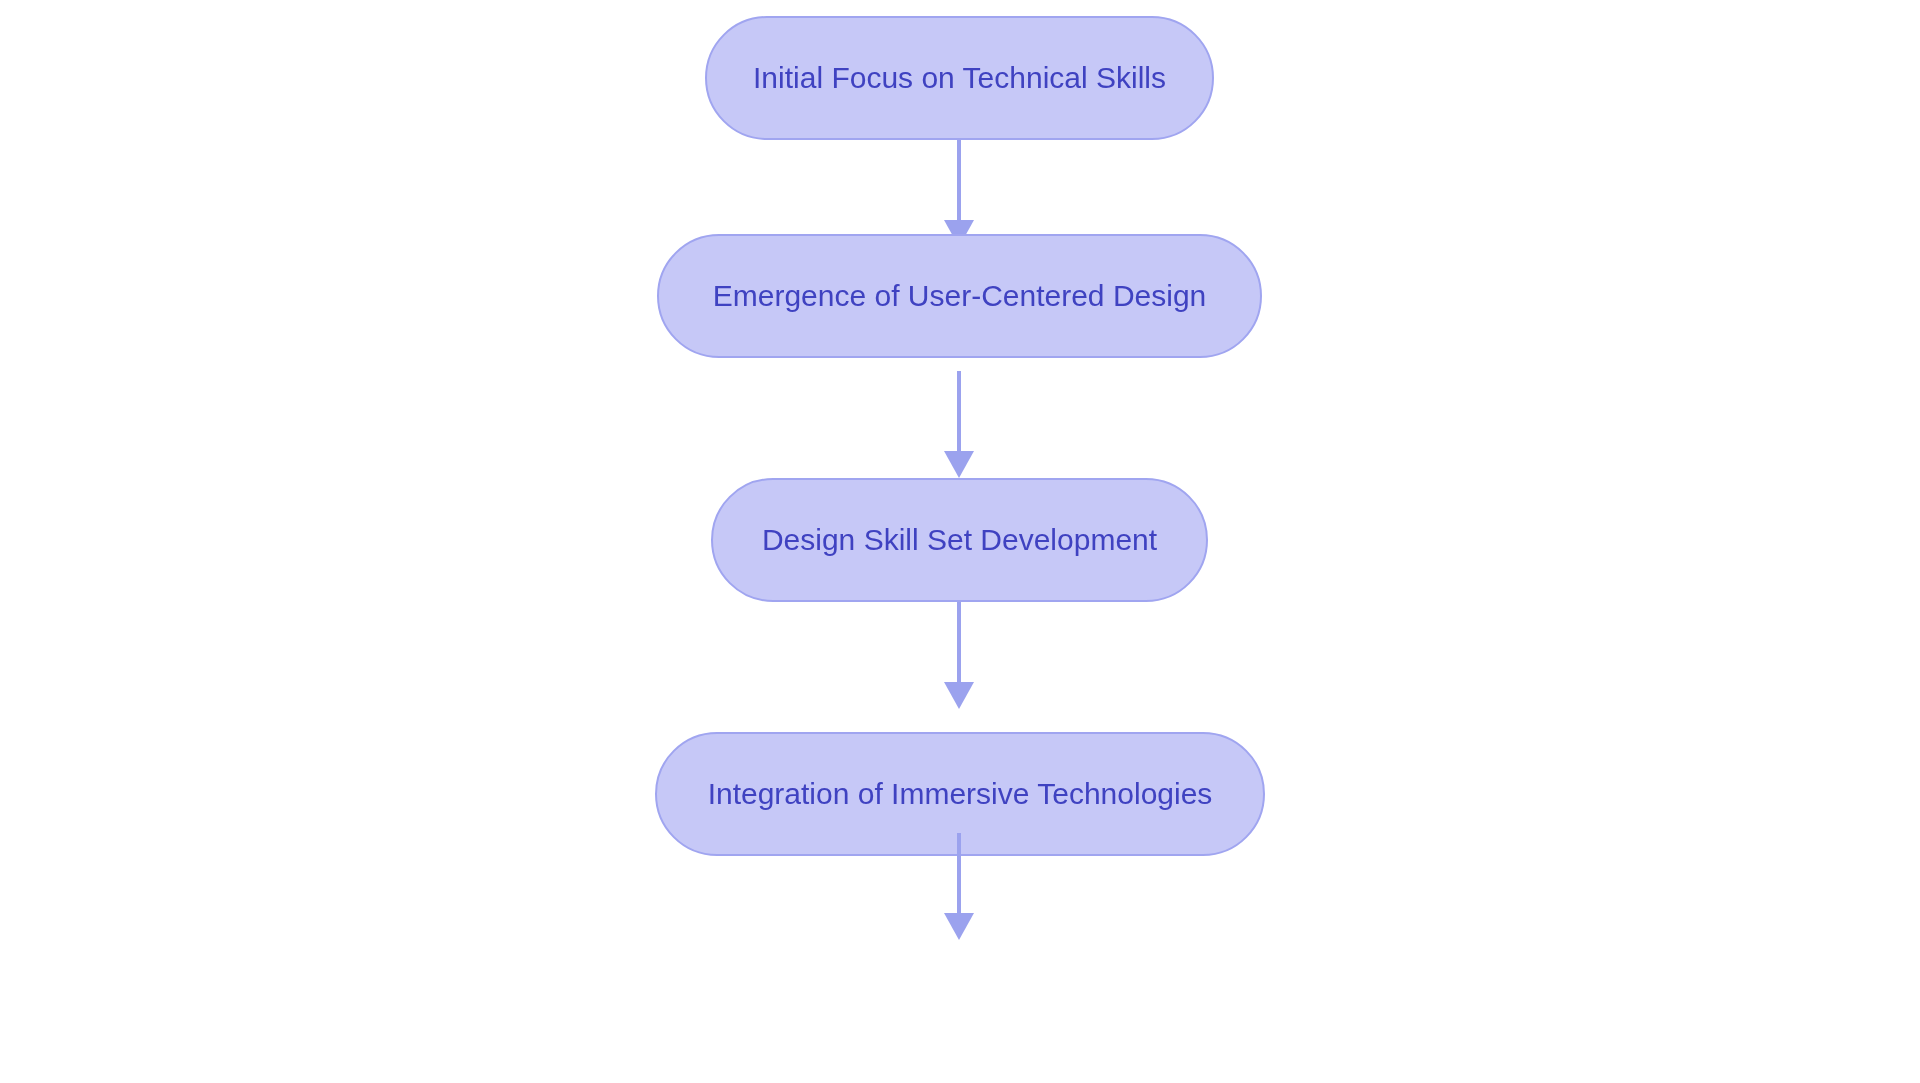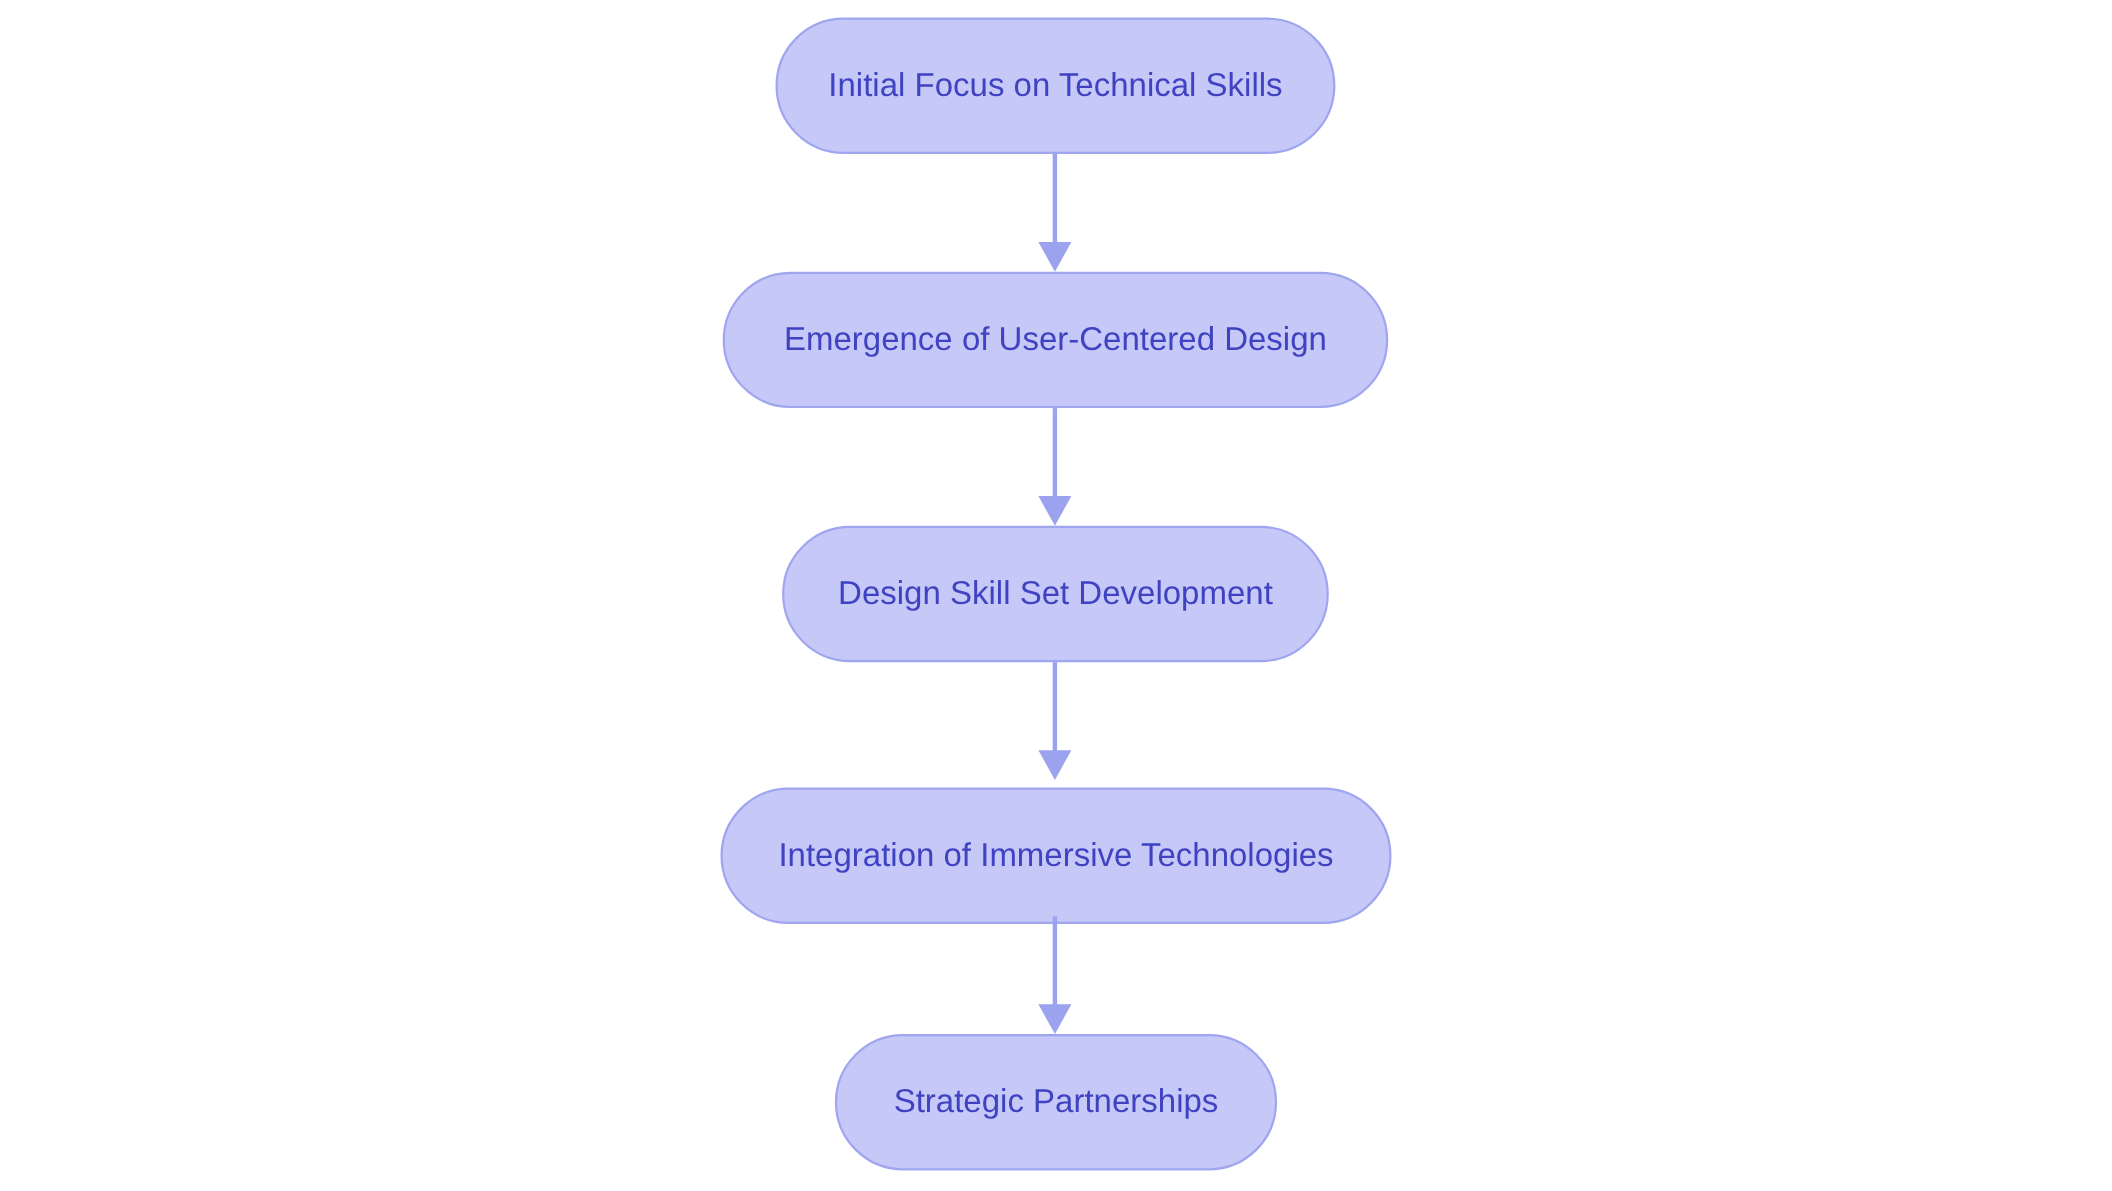--- a/index.html
+++ b/index.html
@@ -30,23 +30,23 @@
     justify-content: center;
   }
   .node .label {
     color: var(--node-text);
     font-size: 30px;
     line-height: 1;
     white-space: nowrap;
     text-align: center;
   }
   .node-1 { left: 705px; top: 16px;  width: 509px; }
-  .node-2 { left: 657px; top: 247px; width: 605px; }
+  .node-2 { left: 657px; top: 234px; width: 605px; }
   .node-3 { left: 711px; top: 478px; width: 497px; }
-  .node-4 { left: 655px; top: 716px; width: 610px; }
+  .node-4 { left: 655px; top: 732px; width: 610px; }
   .node-5 { left: 759px; top: 940px; width: 402px; }
 
   .arrow {
     position: absolute;
     left: 944px;          
     width: 30px;
     height: 107px;
   }
   .arrow-1 { top: 140px; }
   .arrow-2 { top: 371px; }
@@ -105,17 +105,14 @@
 
   <div class="node node-4">
     <span class="label">Integration of Immersive Technologies</span>
   </div>
 
   <div class="arrow arrow-4">
     <div class="arrow-line"></div>
     <div class="arrow-head"></div>
   </div>
 
-  <div class="node node-5">
-    <span class="label">Strategic Partnerships</span>
-  </div>
 
 </div>
 
 </body></html>

